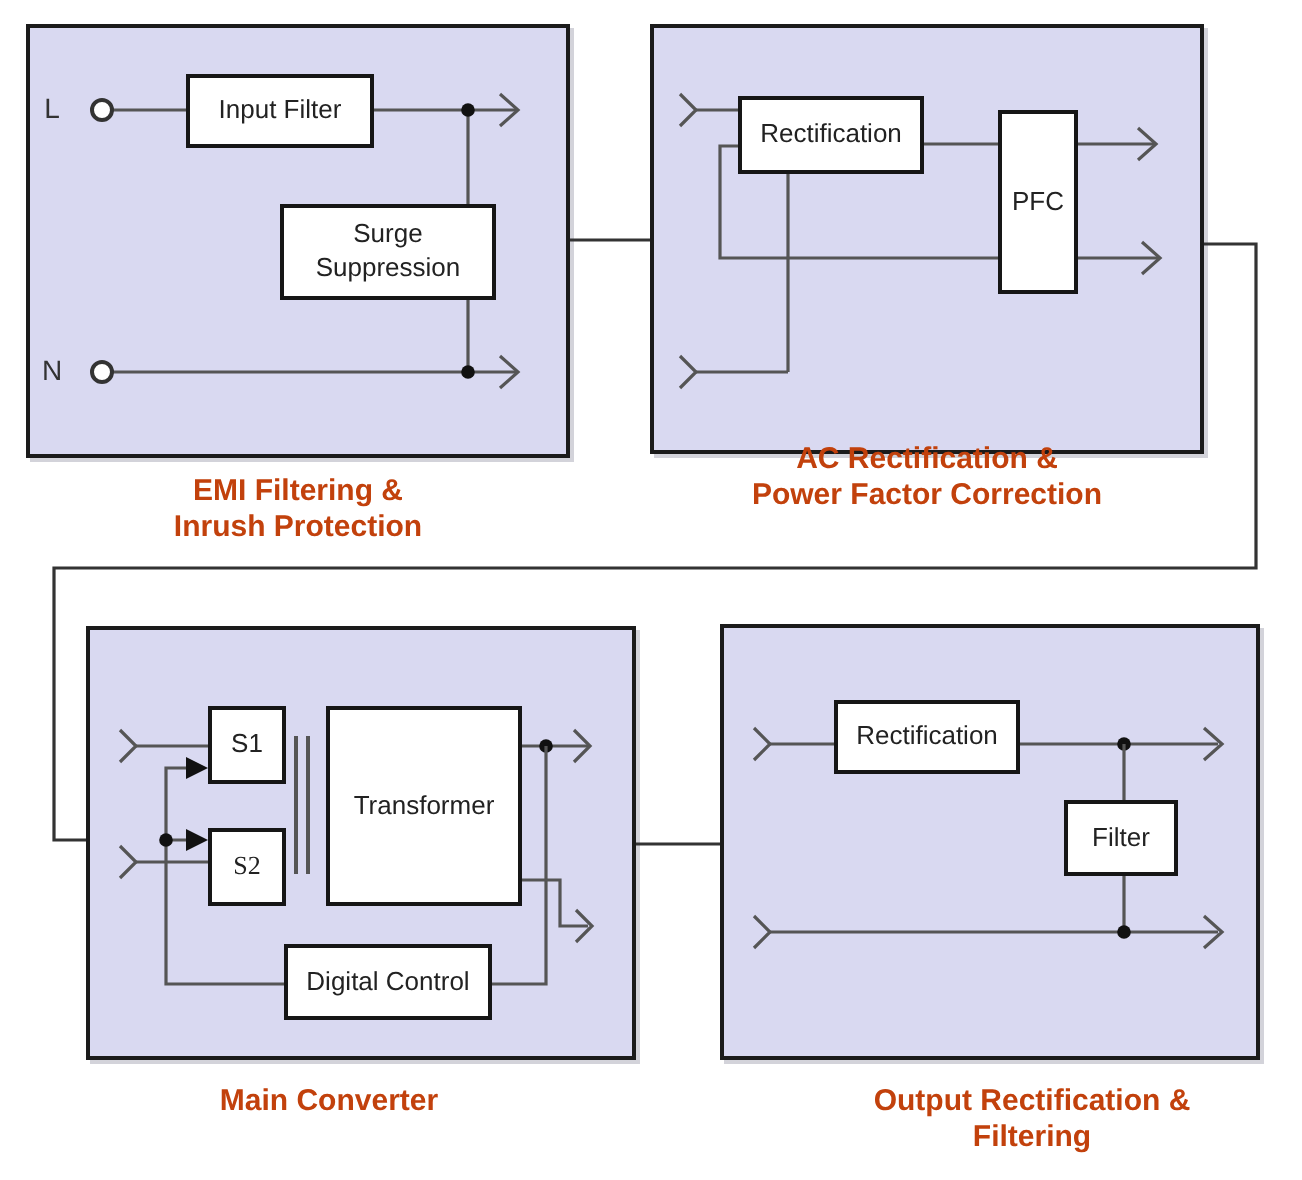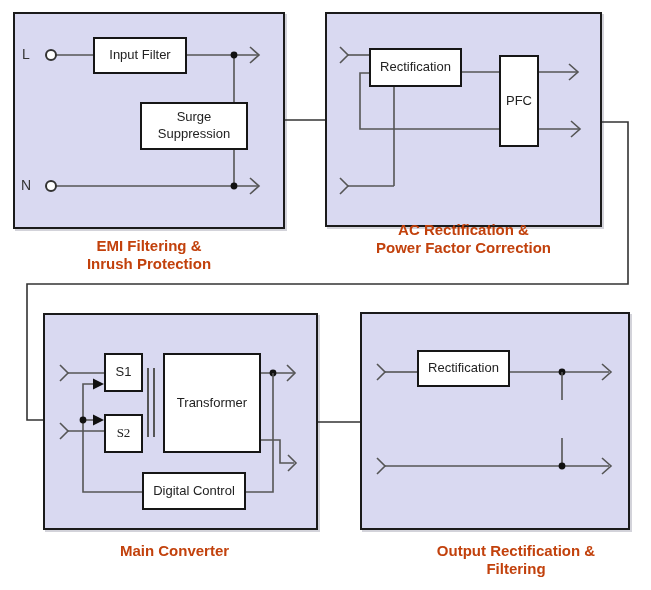--- a/index.html
+++ b/index.html
@@ -46,24 +46,25 @@
   <div class="cbox" style="left:369px; top:48px; width:93px; height:39px;">Rectification</div>
   <div class="cbox" style="left:499px; top:55px; width:40px; height:92px;">PFC</div>
   <div class="caption" style="left:325px; top:221px; width:277px;">AC Rectification &amp;
 Power Factor Correction</div>
 
   <div class="block" style="left:43px; top:313px; width:275px; height:217px;"></div>
   <div class="cbox" style="left:104px; top:353px; width:39px; height:39px;">S1</div>
   <div class="cbox" style="left:104px; top:414px; width:39px; height:39px;font-family:Liberation Serif, serif;">S2</div>
   <div class="cbox" style="left:163px; top:353px; width:98px; height:100px;">Transformer</div>
   <div class="cbox" style="left:142px; top:472px; width:104px; height:38px;">Digital Control</div>
-  <div class="caption" style="left:37px; top:542px; width:275px;">Main Converter</div>
+  <div class="caption" style="left:27px; top:542px; width:275px;">Main Converter</div>
 
   <div class="block" style="left:360px; top:312px; width:270px; height:218px;"></div>
   <div class="cbox" style="left:417px; top:350px; width:93px; height:37px;">Rectification</div>
+  <div class="cbox" style="left:532px; top:400px; width:57px; height:38px;">Filter</div>
   <div class="caption" style="left:381px; top:542px; width:270px;">Output Rectification &amp;
 Filtering</div>
 
   <svg class="wires" width="651" height="590" viewBox="0 0 651 590" fill="none" stroke="#555555" stroke-width="1.6">
 
     <path d="M56 55 H93"></path>
     <path d="M187 55 H258"></path>
     <path d="M250 47 L259 55 L250 63"></path>
     <path d="M234 55 V102 M234 150 V186"></path>
     <path d="M56 186 H258"></path>

